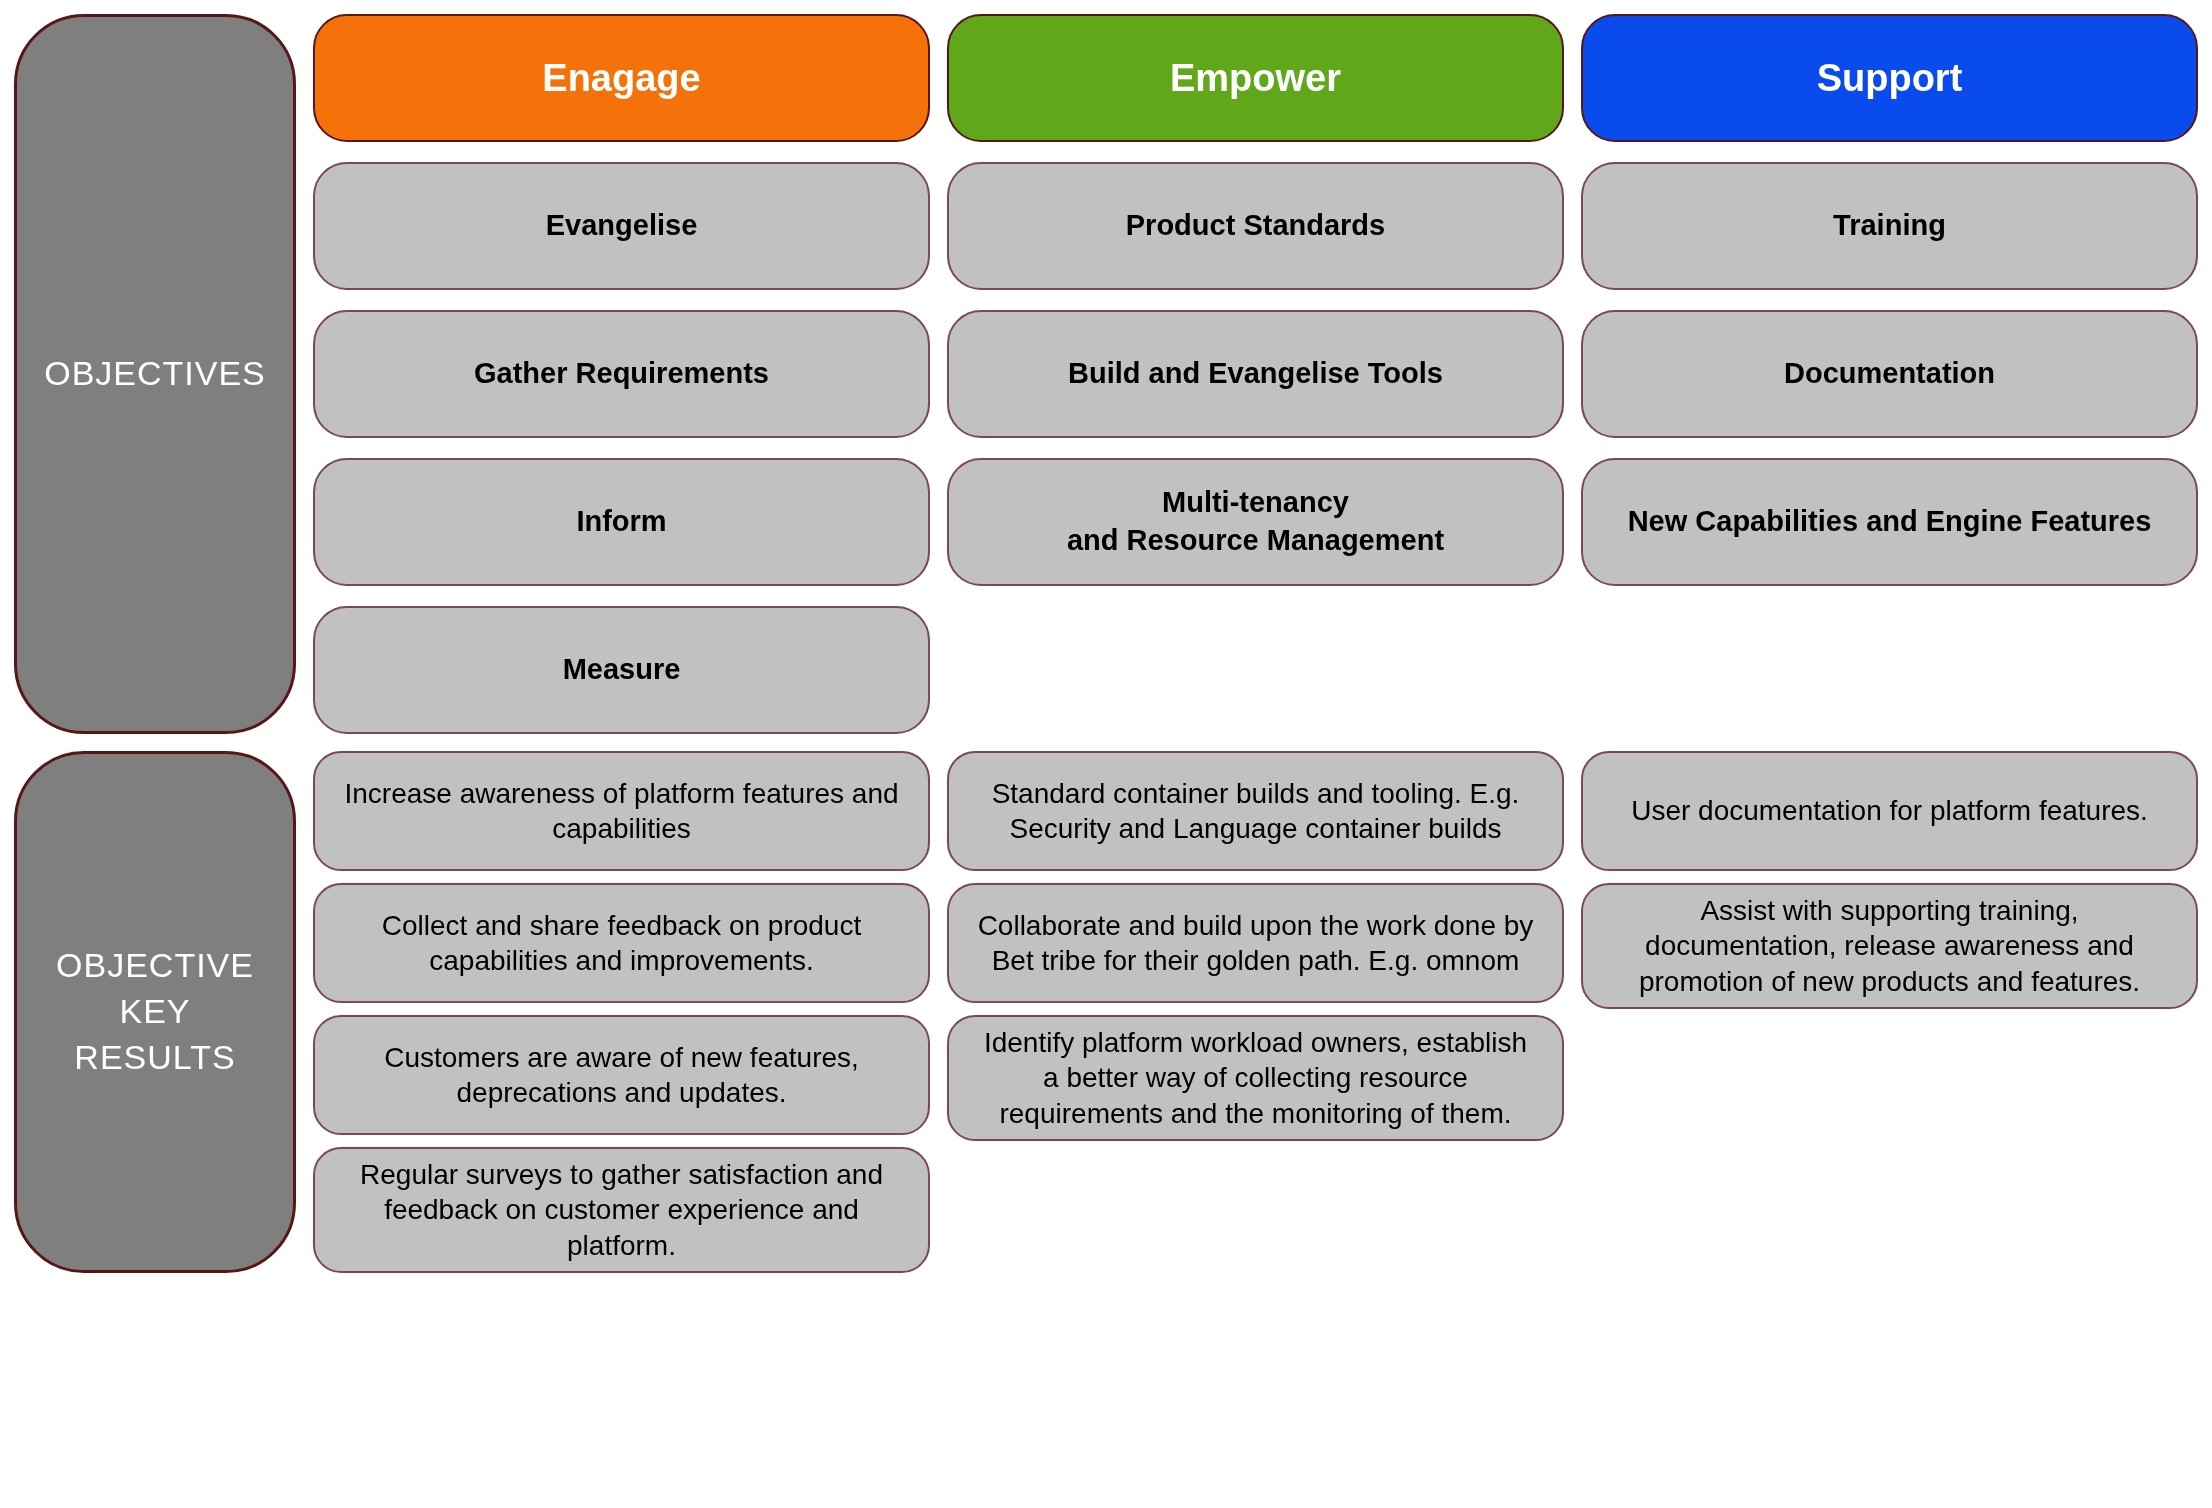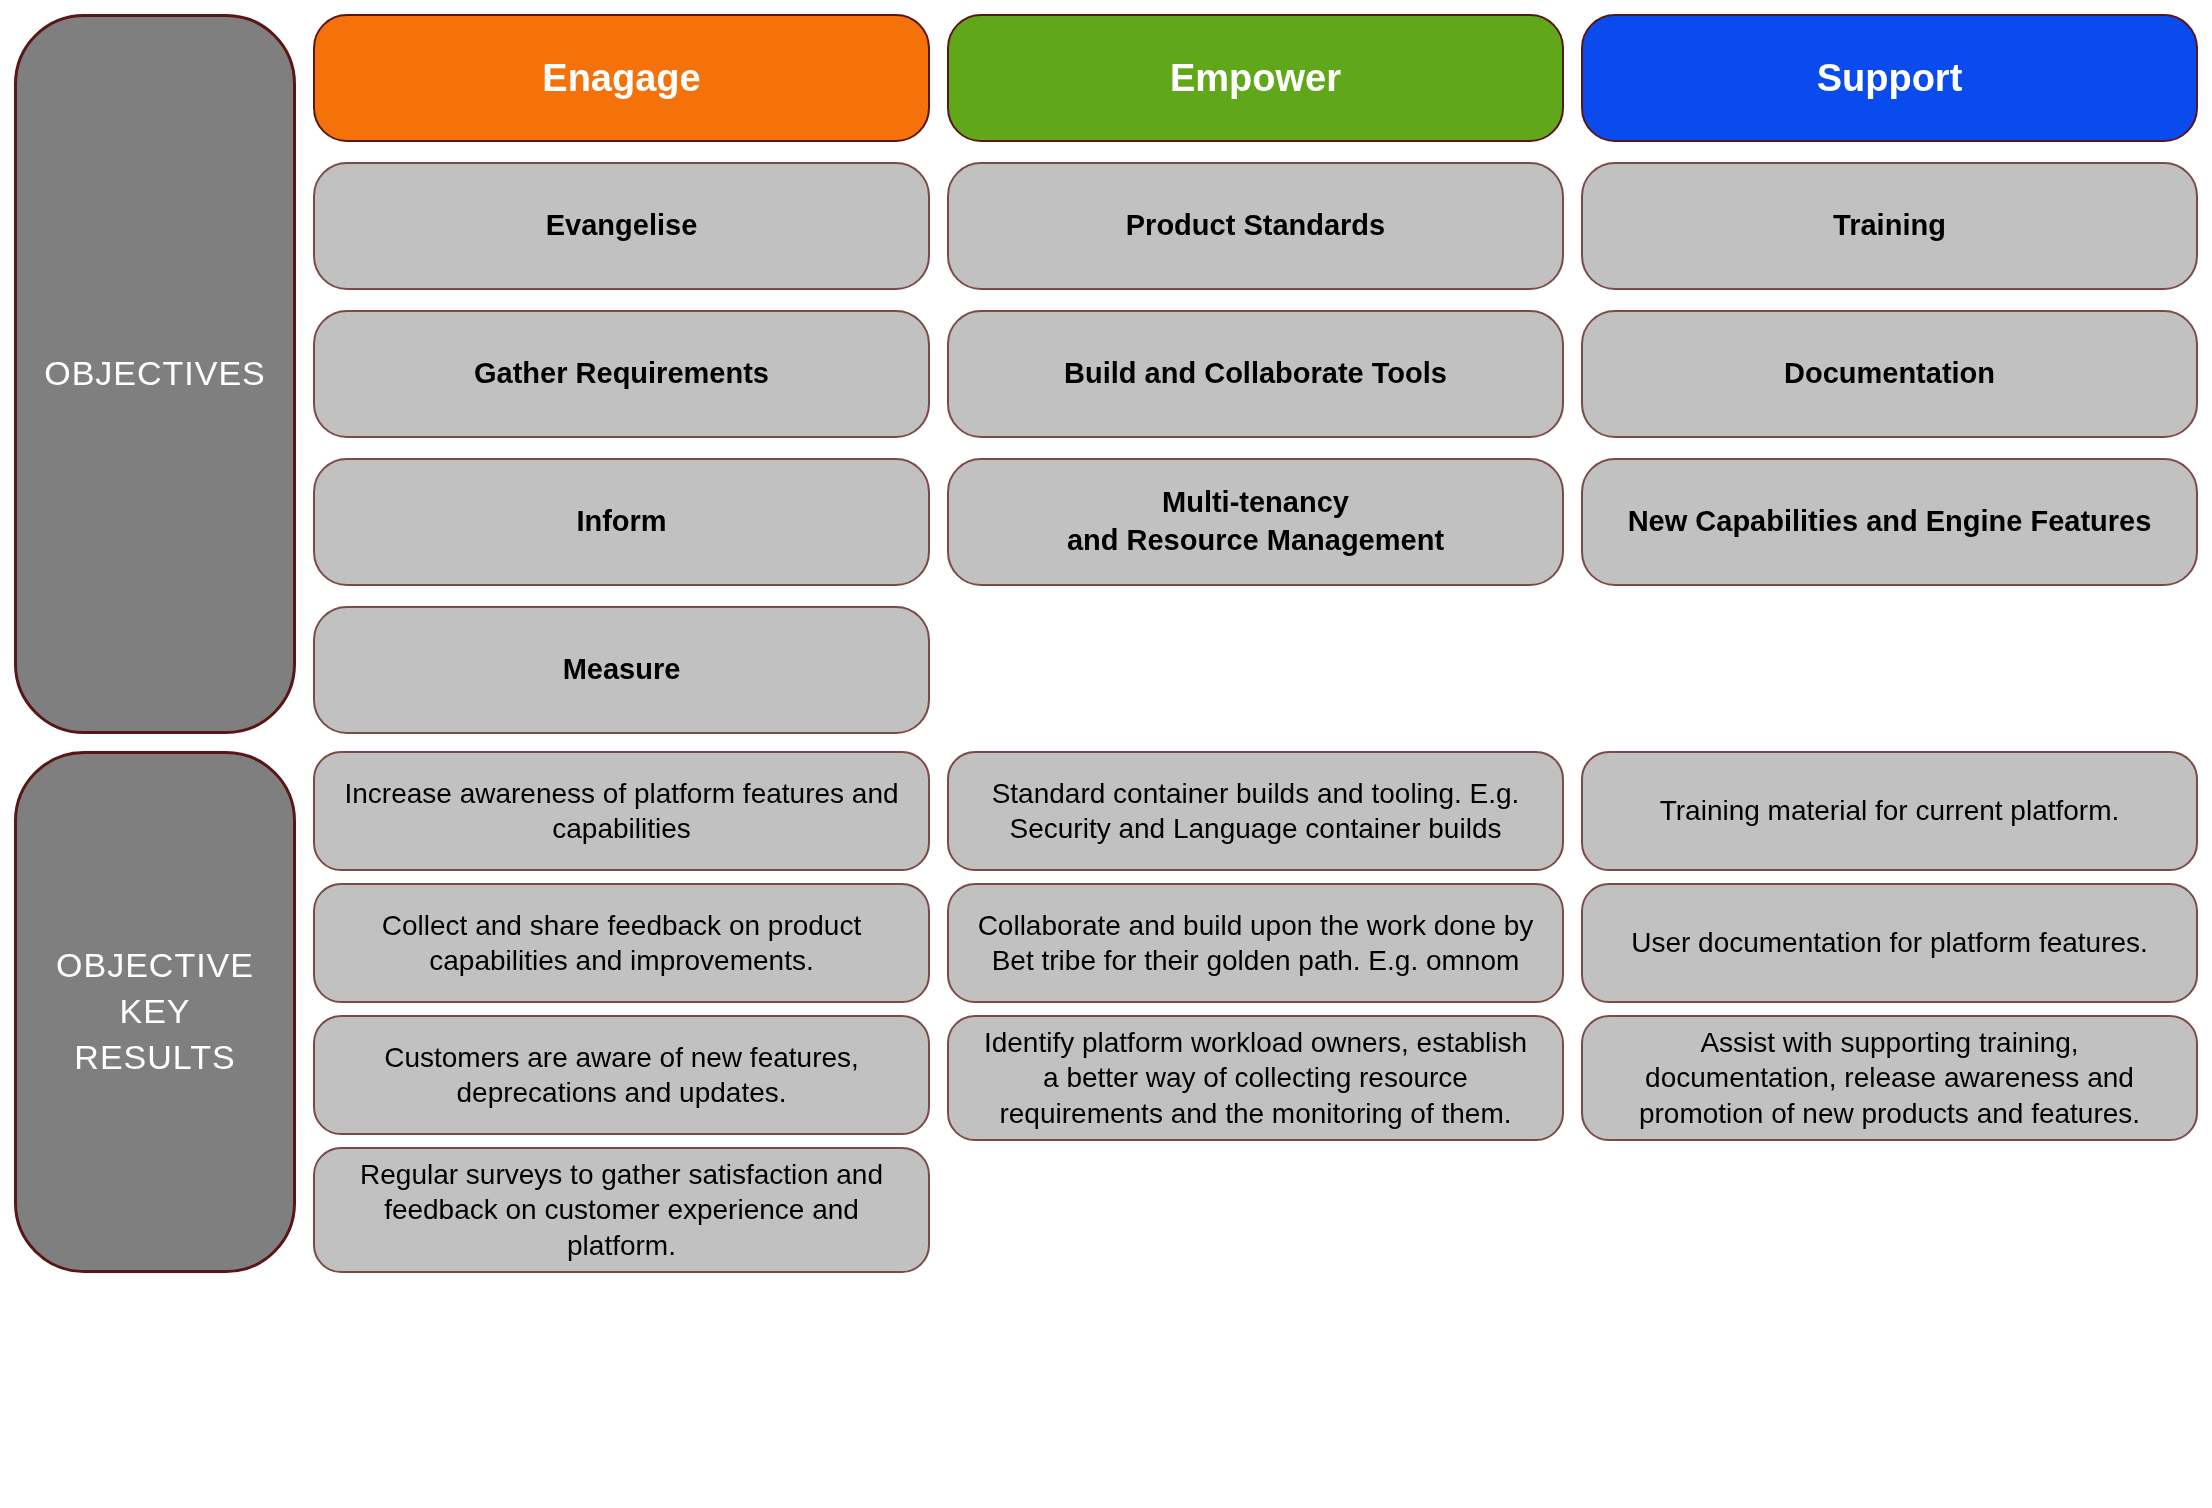--- a/index.html
+++ b/index.html
@@ -123,21 +123,21 @@
       <div class="obj-item">Gather Requirements</div>
       <div class="obj-item">Inform</div>
       <div class="obj-item">Measure</div>
     </div>
 
     <div class="obj-col">
       <div class="col-header c-empower">
         <span>Empower</span>
       </div>
       <div class="obj-item">Product Standards</div>
-      <div class="obj-item">Build and Collaborate Tools</div>
+      <div class="obj-item">Build and Evangelise Tools</div>
       <div class="obj-item">Multi-tenancy
 and Resource Management</div>
     </div>
 
     <div class="obj-col">
       <div class="col-header c-support">
         <span>Support</span>
       </div>
       <div class="obj-item">Training</div>
       <div class="obj-item">Documentation</div>
@@ -159,19 +159,18 @@
       <div class="okr-item">Regular surveys to gather satisfaction and feedback on customer experience and platform.</div>
     </div>
 
     <div class="okr-col">
       <div class="okr-item">Standard container builds and tooling.  E.g. Security and Language container builds</div>
       <div class="okr-item">Collaborate and build upon the work done by Bet tribe for their golden path. E.g. omnom</div>
       <div class="okr-item">Identify platform workload owners, establish a better way of collecting resource requirements and the monitoring of them.</div>
     </div>
 
     <div class="okr-col">
-      <div class="okr-item">Training material for current platform.</div>
       <div class="okr-item">User documentation for platform features.</div>
       <div class="okr-item">Assist with supporting training, documentation, release awareness and promotion of new products and features.</div>
     </div>
   </div>
 
 </div>
 
 </body></html>

